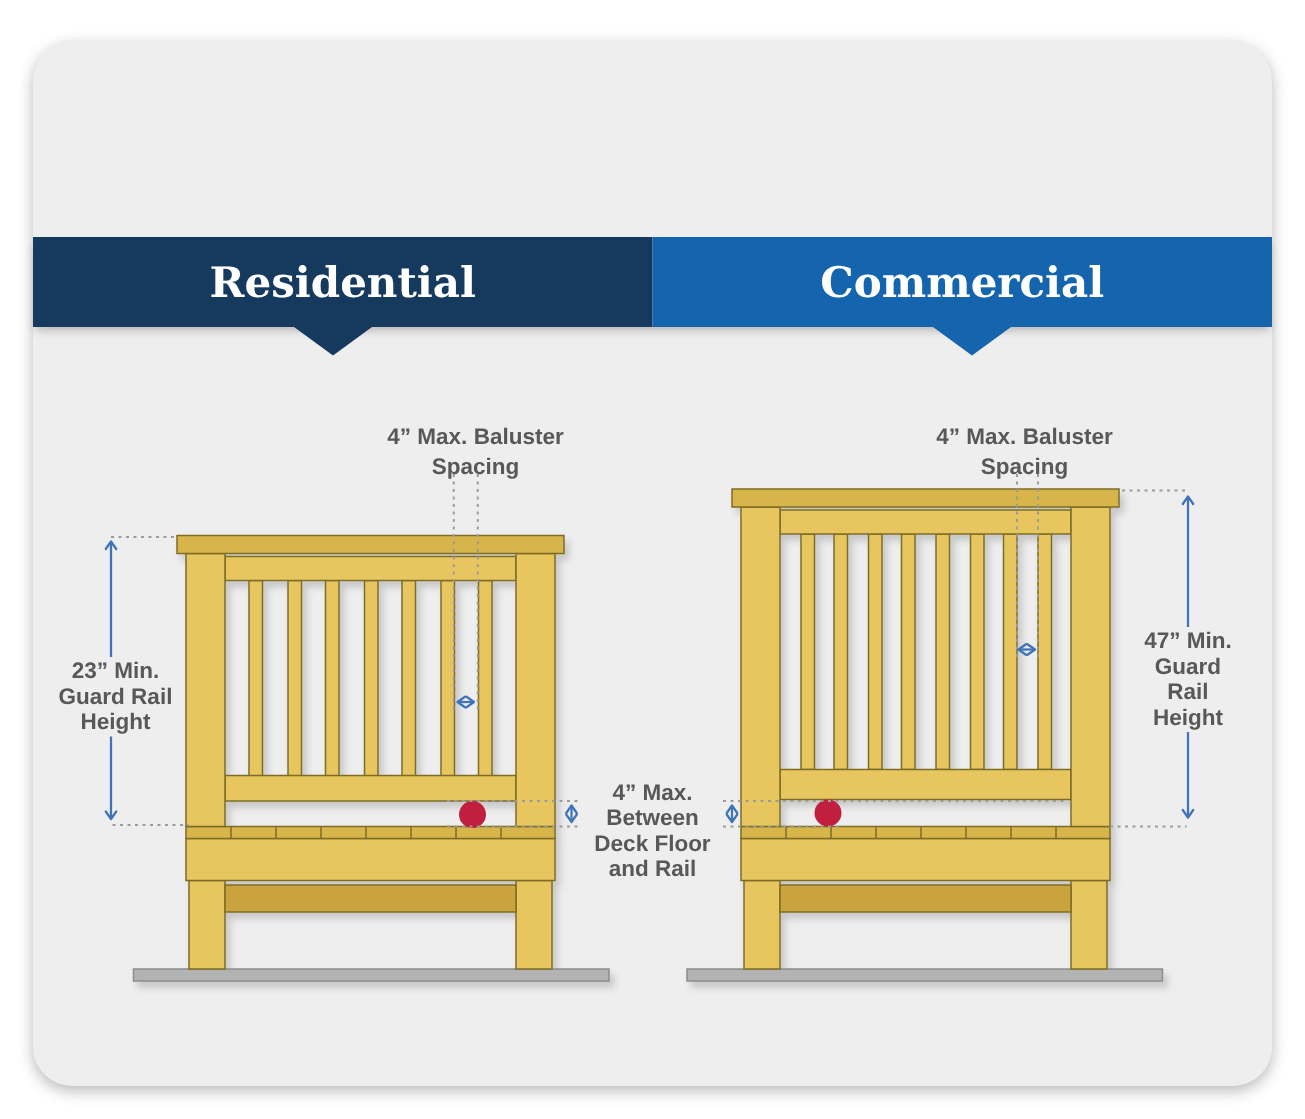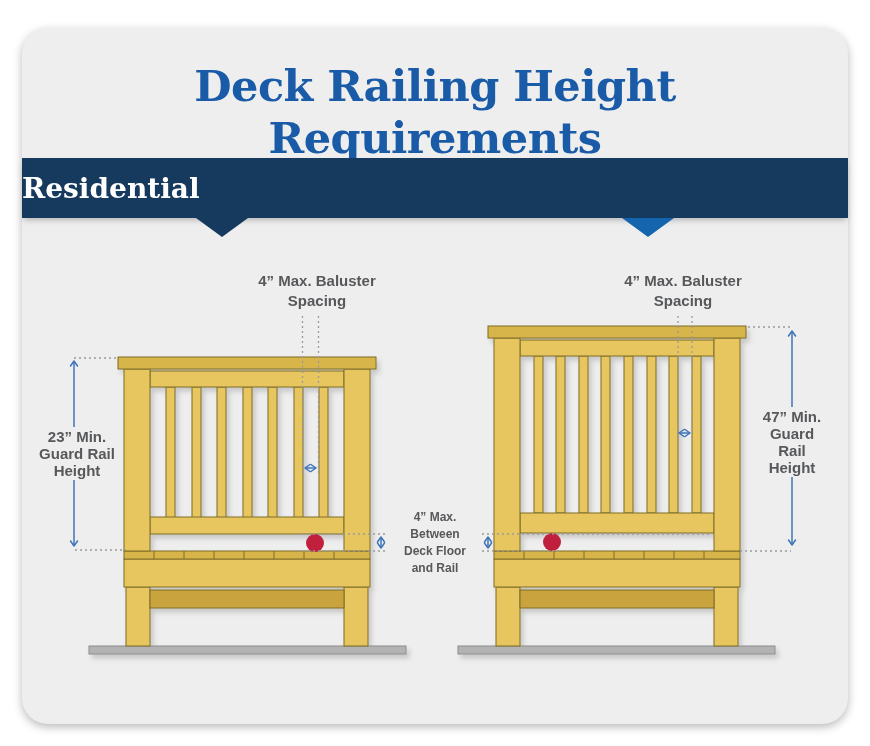--- a/index.html
+++ b/index.html
@@ -11,21 +11,21 @@
   html,body{margin:0;padding:0;background:#ffffff;}
   .stage{position:relative;width:870px;height:746px;background:#ffffff;overflow:hidden;
          font-family:"Liberation Sans",sans-serif;}
   .card{position:absolute;left:22px;top:28px;width:826px;height:696px;background:var(--card-bg);
         border-radius:26px;box-shadow:0 3px 10px rgba(0,0,0,.28);}
   .title{position:absolute;left:22px;top:60px;width:826px;text-align:center;
          font-family:"DejaVu Serif","Liberation Serif",serif;font-weight:bold;
          font-size:43px;letter-spacing:-.5px;color:var(--title-blue);line-height:52px;}
   .banner{position:absolute;left:22px;top:158px;width:826px;height:60px;display:flex;
           box-shadow:0 4px 6px -2px rgba(0,0,0,.25);}
-  .banner-half{flex:1;display:flex;align-items:center;
+  .banner-half{flex:1;display:flex;align-items:center;justify-content:center;
                font-family:"DejaVu Serif","Liberation Serif",serif;font-weight:bold;
                font-size:28px;color:#ffffff;}
   .banner-left{background:var(--navy);}
   .banner-right{background:var(--blue);}
   .vs-badge{position:absolute;left:413px;top:163px;width:54px;height:54px;border-radius:50%;
             background:var(--vs-blue);display:flex;align-items:center;justify-content:center;
             color:#fff;font-weight:bold;font-size:20px;letter-spacing:.5px;z-index:3;}
   .pointer{position:absolute;top:218px;width:0;height:0;
            border-left:26px solid transparent;border-right:26px solid transparent;}
   .pointer-left{left:196px;border-top:19px solid var(--navy);}
@@ -33,36 +33,38 @@
   .diagram-svg{position:absolute;left:0;top:0;pointer-events:none;}
   .wood-l{fill:var(--wood-light);stroke:var(--wood-outline);stroke-width:1;}
   .wood-m{fill:var(--wood-medium);stroke:var(--wood-outline);stroke-width:1;}
   .wood-d{fill:var(--wood-dark);stroke:var(--wood-outline);stroke-width:1;}
   .ground{fill:var(--ground-gray);stroke:var(--ground-edge);stroke-width:1;}
   .tick{stroke:var(--wood-outline);stroke-width:1;}
   .dot{stroke:var(--dotted-gray);stroke-width:1.3;stroke-dasharray:2 3;fill:none;}
   .arr{stroke:var(--arrow-blue);stroke-width:1.5;fill:none;}
   .ball{fill:var(--ball-red);}
   .anno{position:absolute;transform:translateX(-50%);text-align:center;white-space:pre-line;
-        color:var(--text-gray);font-weight:bold;font-size:15px;line-height:20px;z-index:4;}
+        color:var(--text-gray);font-weight:bold;font-size:15px;line-height:20px;z-index:4;margin-top:11px;}
   .anno-bg{background:var(--card-bg);padding:1px 4px;line-height:17px;}
-  .gap-anno{font-size:12px;line-height:17px;}
+  .gap-anno{font-size:15px;line-height:17px;}
 </style>
 </head>
 <body>
 
 <div class="stage">
 
   <div class="card"></div>
 
-  <div class="title">Deck Railing Height Requirements</div>
 
   <div class="banner">
     <div class="banner-half banner-left">
       <span>Residential</span>
+    </div>
+    <div class="banner-half banner-right">
+      <span>Commercial</span>
     </div>
   </div>
   <div class="pointer pointer-left"></div>
   <div class="pointer pointer-right"></div>
 
   <svg class="diagram-svg" width="870" height="746" viewBox="0 0 870 746">
     <defs>
       <marker id="ah" markerUnits="userSpaceOnUse" markerWidth="8" markerHeight="10" viewBox="0 0 8 10" refX="6.5" refY="5" orient="auto-start-reverse">
         <path d="M1.5,1.5 L6.5,5 L1.5,8.5" fill="none" stroke="#3f74b8" stroke-width="1.5" stroke-linecap="round" stroke-linejoin="round"></path>
       </marker>

